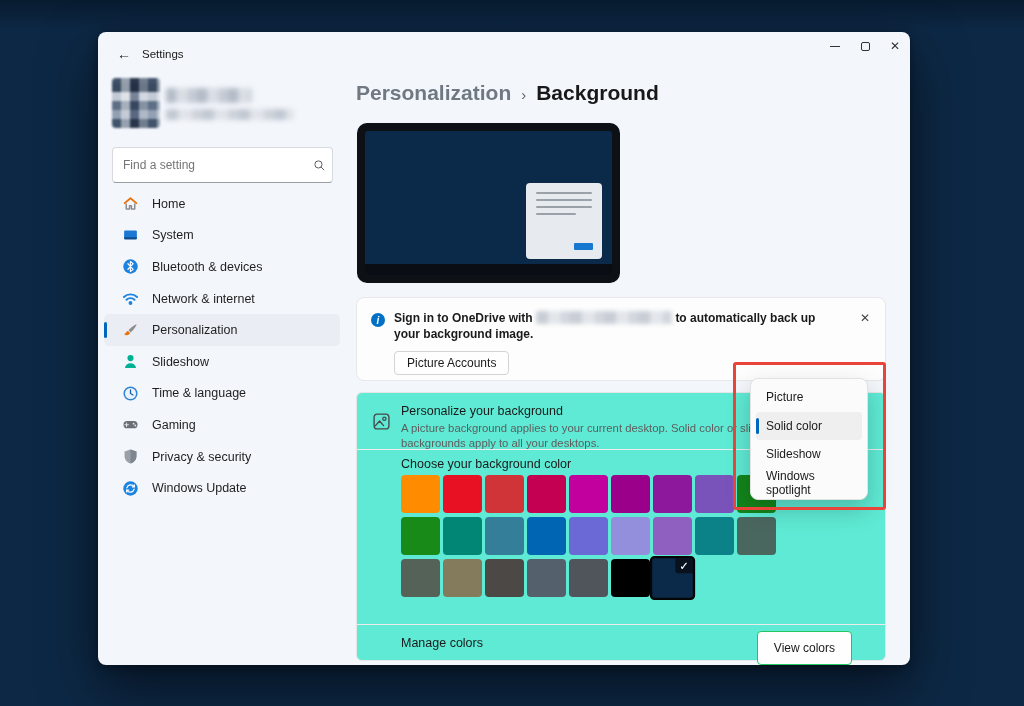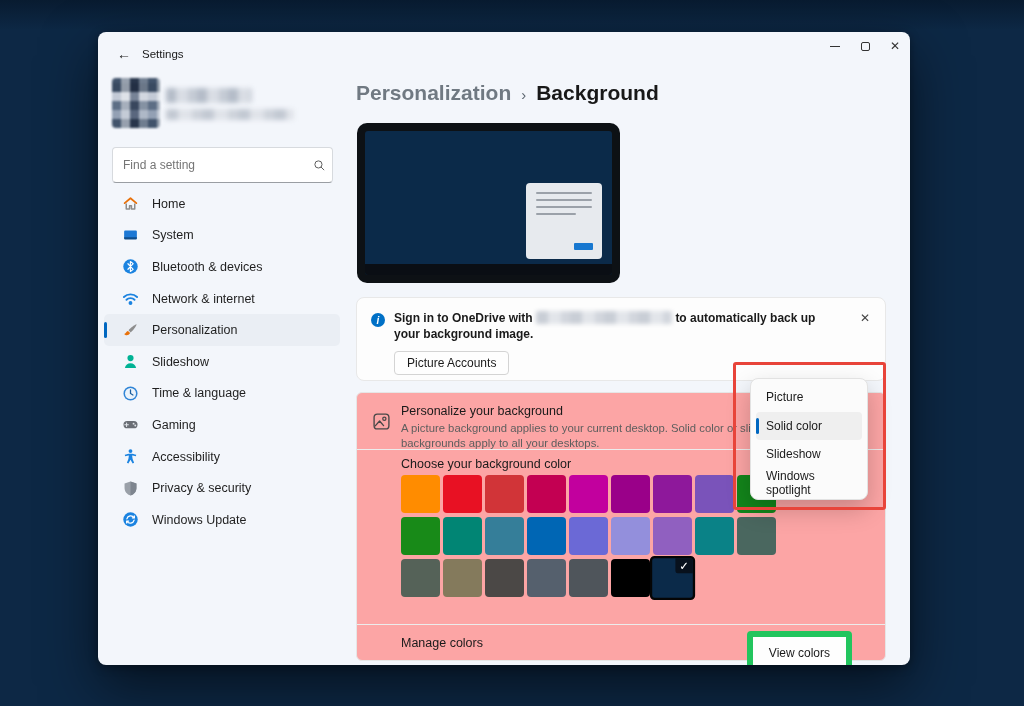--- a/index.html
+++ b/index.html
@@ -71,40 +71,40 @@
   .banner-text { position:absolute; left:37px; top:12px; width:440px; font-size:12px; font-weight:700;
                  color:#1a1a1a; line-height:1.35; }
   .blur-email { display:inline-block; vertical-align:-2px; width:136px; height:13px; border-radius:2px;
                 background:repeating-linear-gradient(90deg,#c9ced6 0 12px,#e2e5ea 12px 25px,#d2d6dd 25px 34px); filter:blur(2px); }
   .banner-btn { position:absolute; left:37px; top:53px; height:24px; padding:0 12px; background:#fefefe;
                 border:1px solid #d4d4d4; border-radius:4px; font-size:12px; color:#1a1a1a;
                 display:flex; align-items:center; cursor:pointer; }
   .banner-close { position:absolute; right:12px; top:12px; width:16px; height:16px; font-size:12px; color:#444;
                   display:flex; align-items:center; justify-content:center; cursor:pointer; }
 
-  .settings-group { position:absolute; left:258px; top:360px; width:530px; height:269px; background:#fca5a5;
+  .settings-group { position:absolute; left:258px; top:360px; width:530px; height:269px; background:#5eead4;
                     border:1px solid #e6e6e6; border-radius:6px; }
   .row-personalize { position:absolute; left:0; top:0; width:100%; height:57px; border-bottom:1px solid #ececec; }
   .picture-icon { position:absolute; left:15px; top:19px; width:19px; height:19px; }
   .row-title { position:absolute; left:44px; top:11px; font-size:12.5px; color:#1a1a1a; }
   .row-desc { position:absolute; left:44px; top:28px; width:442px; font-size:11.3px; color:#5e5e5e; line-height:1.34; }
   .dd-chevron { position:absolute; right:26px; top:25px; width:10px; height:6px; z-index:5; }
 
   .color-title { position:absolute; left:44px; top:64px; font-size:12.5px; color:#1a1a1a; }
   .swatches { position:absolute; left:44px; top:82px; }
   .swatch-row { display:flex; gap:3px; margin-bottom:4px; }
   .swatch { width:39px; height:38px; border-radius:4px; cursor:pointer; position:relative; }
   .swatch.selected { transform:scale(1.16); border:2px solid #050505; z-index:2; }
   .swatch .check { position:absolute; top:0; right:0; width:15px; height:13px; background:rgba(8,14,24,.9);
                    color:#fff; font-size:10px; line-height:13px; text-align:center; border-radius:0 2px 0 2px; }
 
   .row-custom { position:absolute; left:0; top:231px; width:100%; height:37px; border-top:1px solid #ececec; }
   .custom-label { position:absolute; left:44px; top:11px; font-size:12.5px; color:#1a1a1a; }
   .view-colors-btn { position:absolute; right:33px; top:6px; height:25px; padding:16px 16px; background:#fefefe;
-                     border:6px solid #22c55e; border-radius:4px; font-size:12px; color:#1a1a1a;
+                     border:1px solid #22c55e; border-radius:4px; font-size:12px; color:#1a1a1a;
                      display:flex; align-items:center; cursor:pointer; }
 
   
   .dropdown { position:absolute; left:652px; top:346px; width:118px; height:122px; background:#fbfbfb;
               border:1px solid #e2e2e2; border-radius:8px; padding:4px 5px;
               box-shadow:0 10px 24px rgba(0,0,0,.2); z-index:40; }
   .dd-item { position:relative; height:28.5px; display:flex; align-items:center; border-radius:4px;
              padding-left:10px; font-size:12px; color:#1a1a1a; cursor:pointer; }
   .dd-item.selected { background:#efefef; }
   .dd-item.selected::before { content:""; position:absolute; left:0; top:6px; width:3px; height:16px;
@@ -222,29 +222,20 @@
                 <circle cx="10.9" cy="7.2" r=".9" fill="#dfe3e8"></circle>
                 <circle cx="12.5" cy="8.9" r=".9" fill="#dfe3e8"></circle>
                 <path d="M4.3 6.5v3.4M2.6 8.2H6" stroke="#dfe3e8" stroke-width="1" stroke-linecap="round"></path>
               </svg>
             </span>
             <span class="nav-label">Gaming</span>
           </div>
           <div class="nav-item">
             <span class="nav-icon">
               <svg viewBox="0 0 16 16">
-                <circle cx="8" cy="2.9" r="1.8" fill="#1b83e0"></circle>
-                <path d="M8 5.4c-1.9 0-3.9.6-5.4 1l.4 1.4c1.3-.3 2.5-.6 3.5-.7l-.5 3.2-1.4 3.6 1.4.6L8 11l2 3.5 1.4-.6-1.4-3.6-.5-3.2c1 .1 2.2.4 3.5.7l.4-1.4c-1.5-.4-3.5-1-5.4-1z" fill="#1b83e0"></path>
-              </svg>
-            </span>
-            <span class="nav-label">Accessibility</span>
-          </div>
-          <div class="nav-item">
-            <span class="nav-icon">
-              <svg viewBox="0 0 16 16">
                 <path d="M8 1.4l5.6 2v4.1c0 3.5-2.3 6-5.6 7.1-3.3-1.1-5.6-3.6-5.6-7.1V3.4z" fill="#9aa0a8"></path>
                 <path d="M8 1.4l5.6 2v4.1c0 3.5-2.3 6-5.6 7.1z" fill="#7e858f"></path>
               </svg>
             </span>
             <span class="nav-label">Privacy &amp; security</span>
           </div>
           <div class="nav-item">
             <span class="nav-icon">
               <svg viewBox="0 0 16 16">
                 <circle cx="8" cy="8" r="6.8" fill="#1b83e0"></circle>

